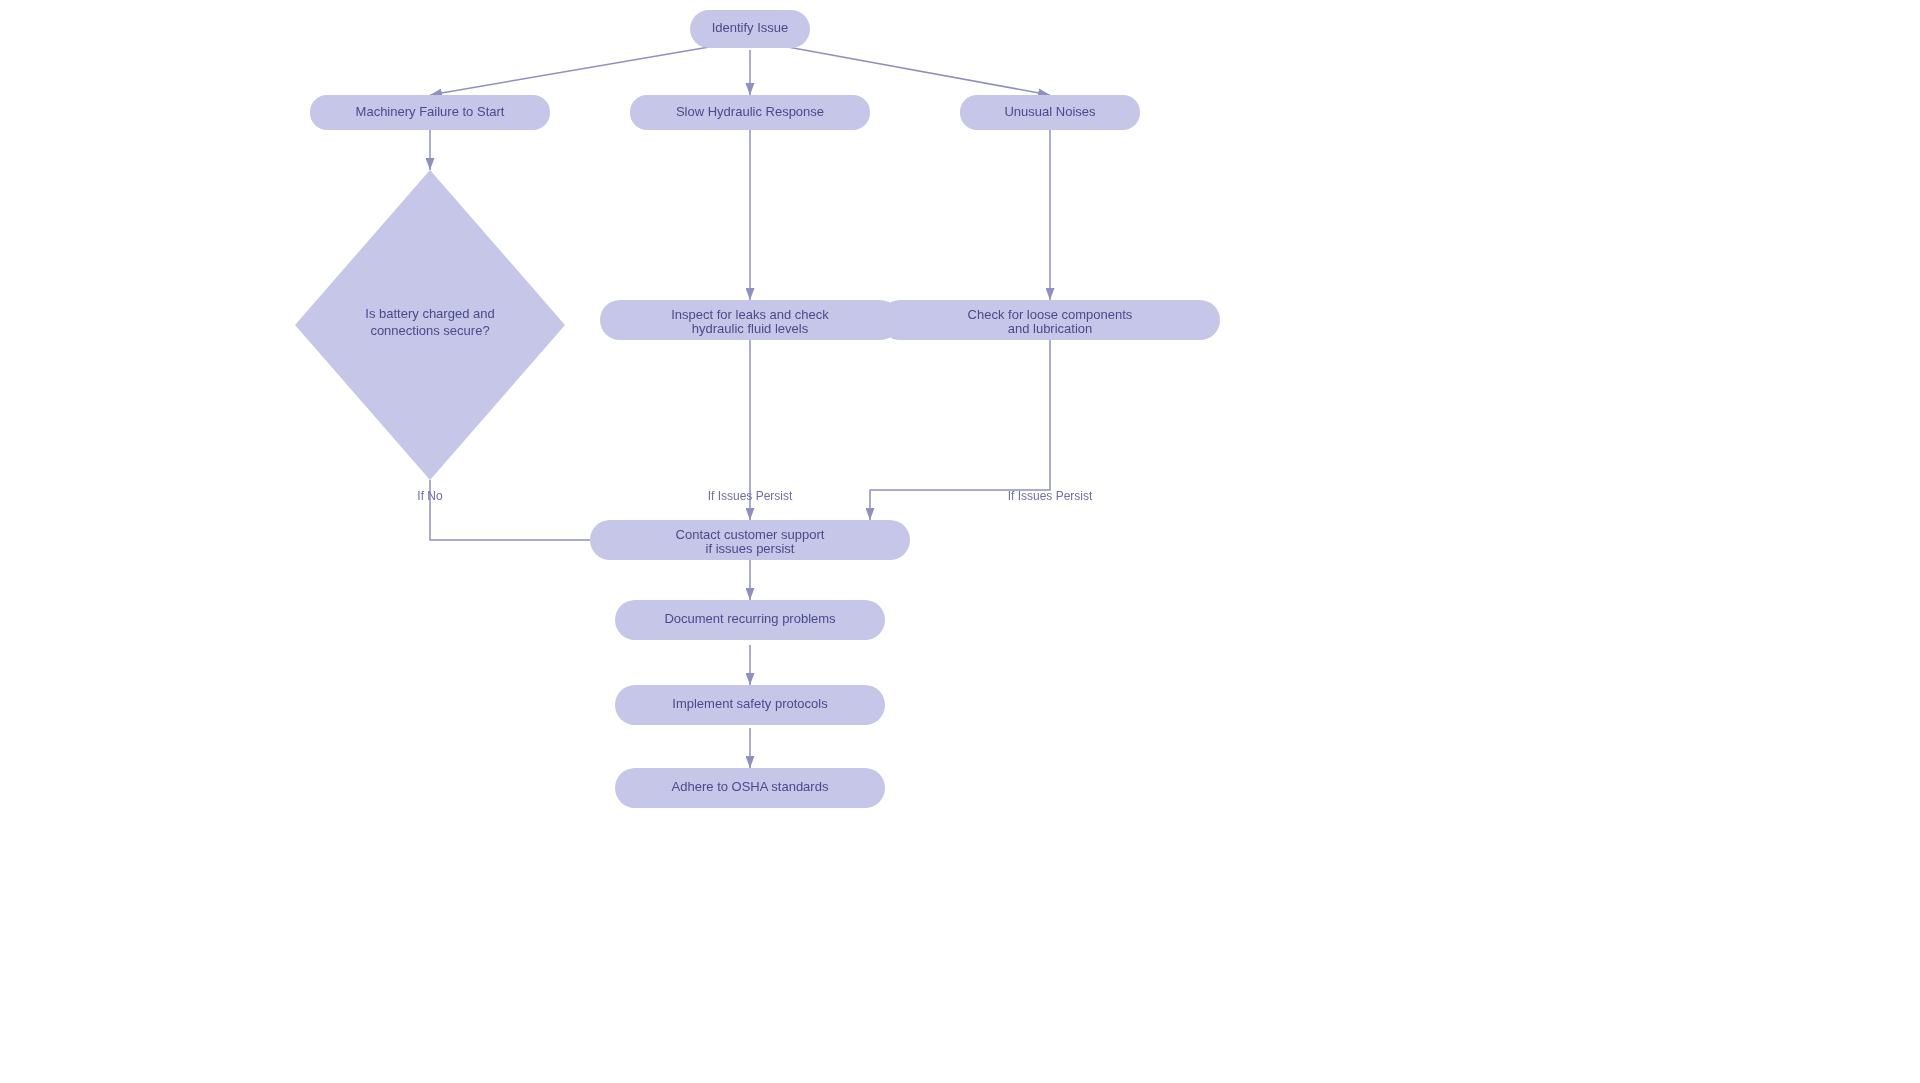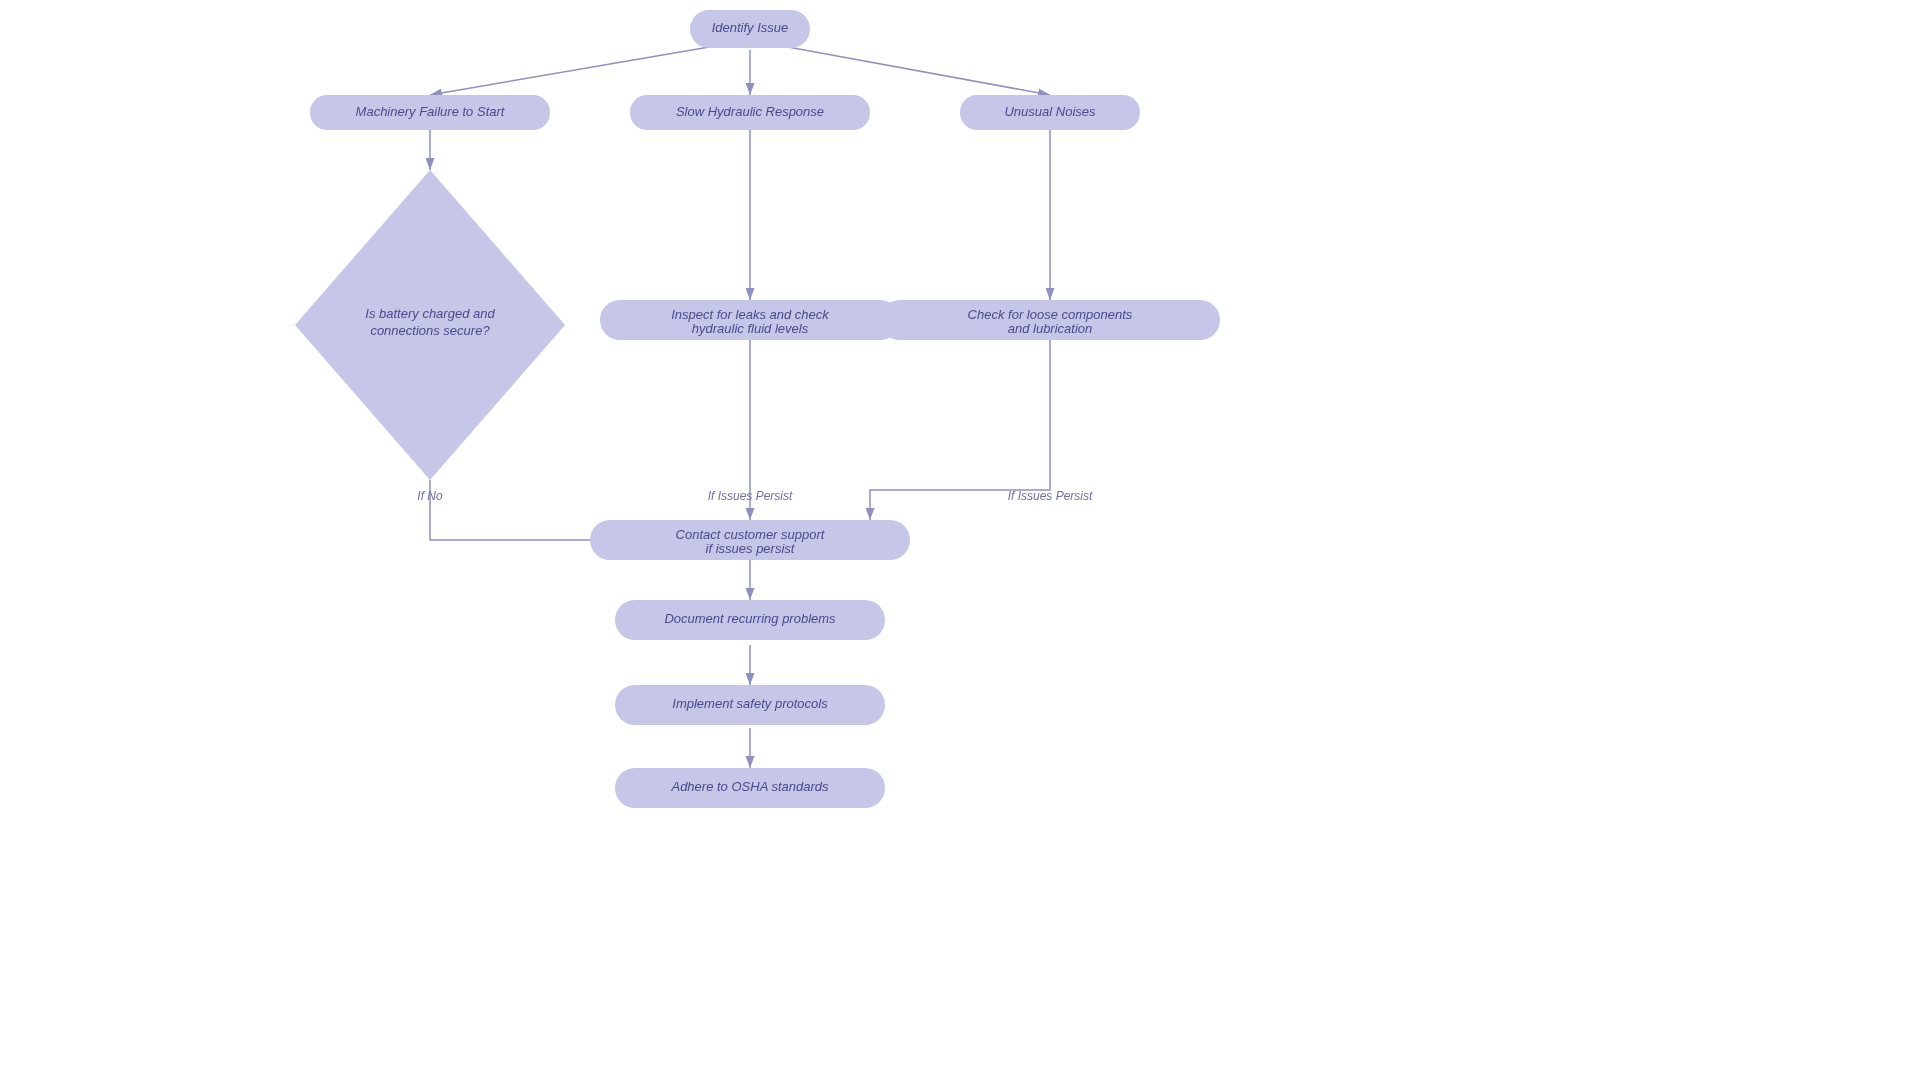--- a/index.html
+++ b/index.html
@@ -7,21 +7,20 @@
       width: 1920px;
       height: 1083px;
       background: #ffffff;
       font-family: Arial, sans-serif;
       overflow: hidden;
     }
     .flowchart-container {
       width: 100%;
       height: 100%;
       position: relative;
-      font-style: italic;
     }
     svg {
       width: 100%;
       height: 100%;
     }
     .node-text {
       font-family: Arial, sans-serif;
       font-size: 13px;
       fill: #4a4a8a;
       text-anchor: middle;

